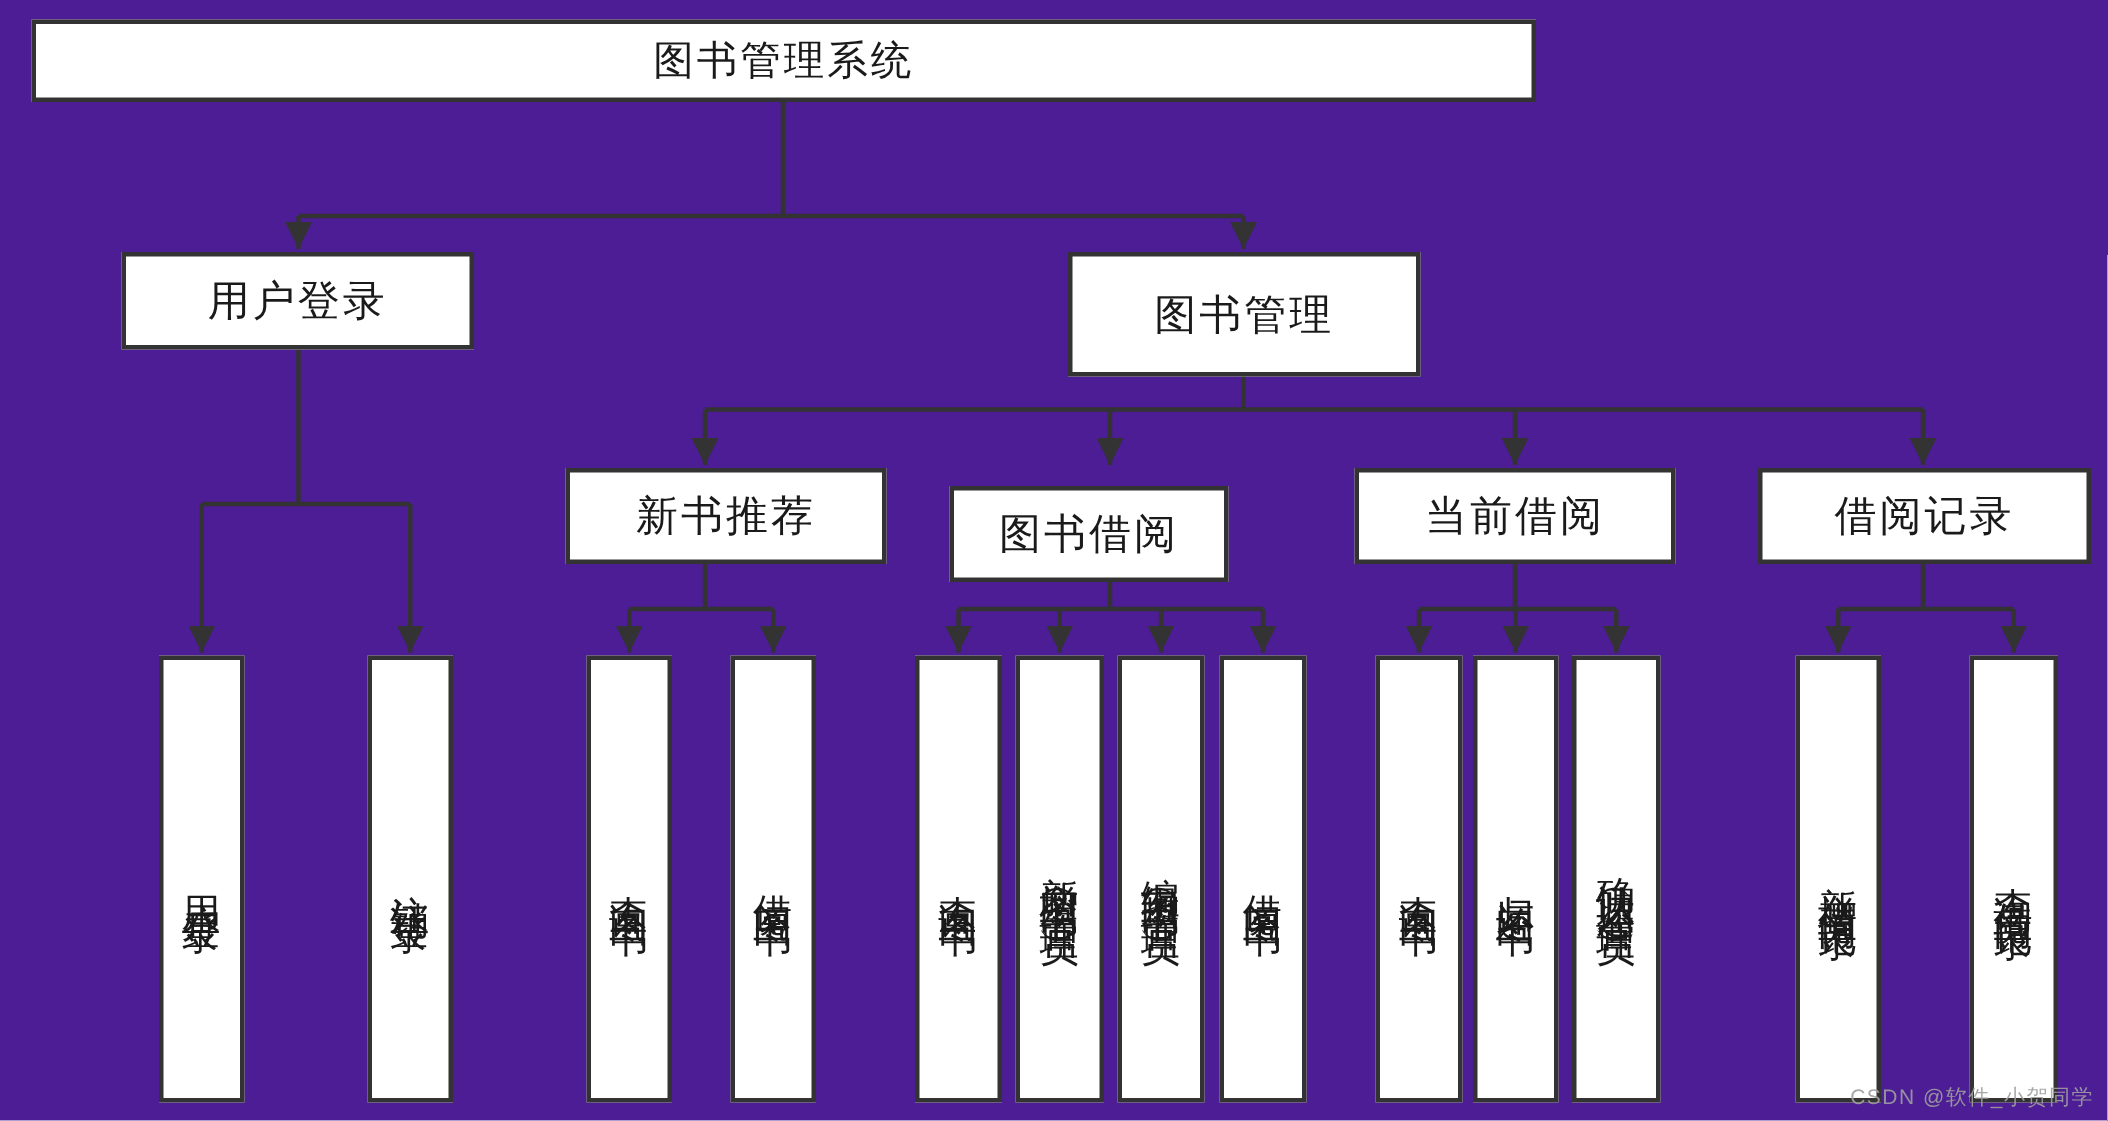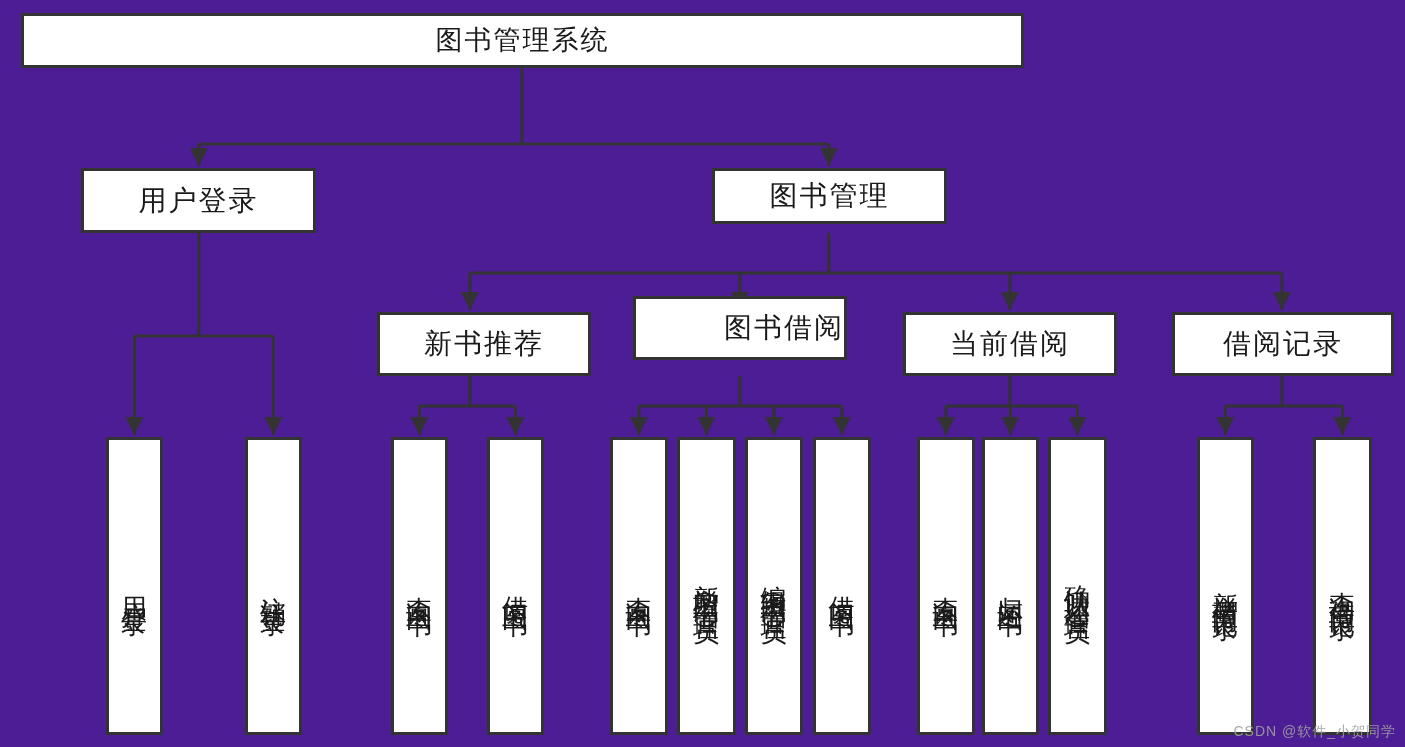--- a/index.html
+++ b/index.html
@@ -112,28 +112,28 @@
     </g>
   </svg>
 
   <div class="box h-box root-box" style="left:21px; top:13px; width:1003px; height:55px;">
     <span>图书管理系统</span>
   </div>
 
   <div class="box h-box" style="left:81px; top:168px; width:235px; height:65px;">
     <span>用户登录</span>
   </div>
-  <div class="box h-box" style="left:712px; top:168px; width:235px; height:56px;justify-content:center;">
+  <div class="box h-box" style="left:712px; top:168px; width:235px; height:83px;justify-content:center;">
     <span>图书管理</span>
   </div>
 
   <div class="box h-box" style="left:377px; top:312px; width:214px; height:64px;">
     <span>新书推荐</span>
   </div>
-  <div class="box h-box" style="left:633px; top:296px; width:214px; height:64px;justify-content:flex-end;">
+  <div class="box h-box" style="left:633px; top:324px; width:186px; height:64px;">
     <span>图书借阅</span>
   </div>
   <div class="box h-box" style="left:903px; top:312px; width:214px; height:64px;">
     <span>当前借阅</span>
   </div>
   <div class="box h-box" style="left:1172px; top:312px; width:222px; height:64px;">
     <span>借阅记录</span>
   </div>
 
   <div class="box v-box" style="left:106px; top:437px; width:57px; height:298px;">

